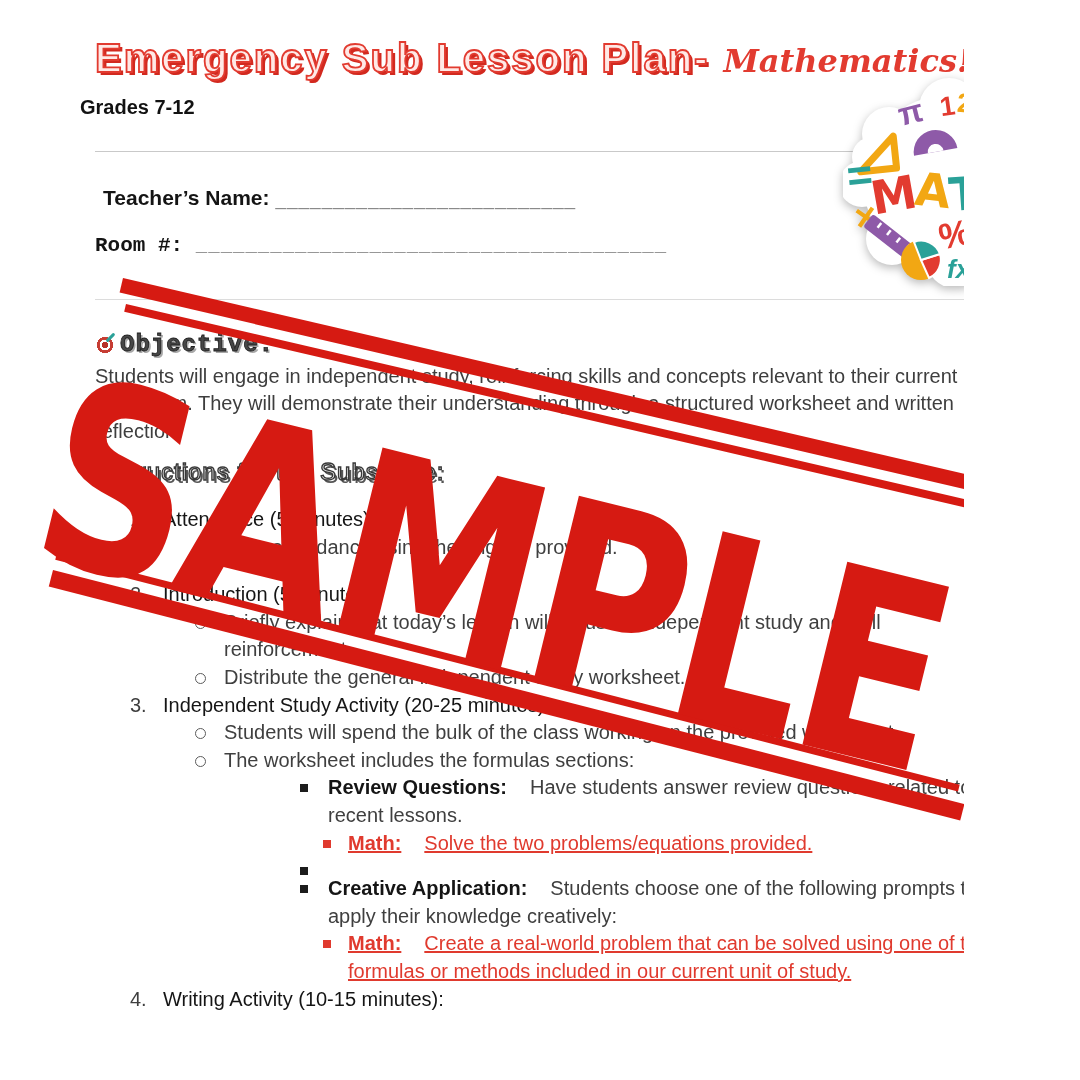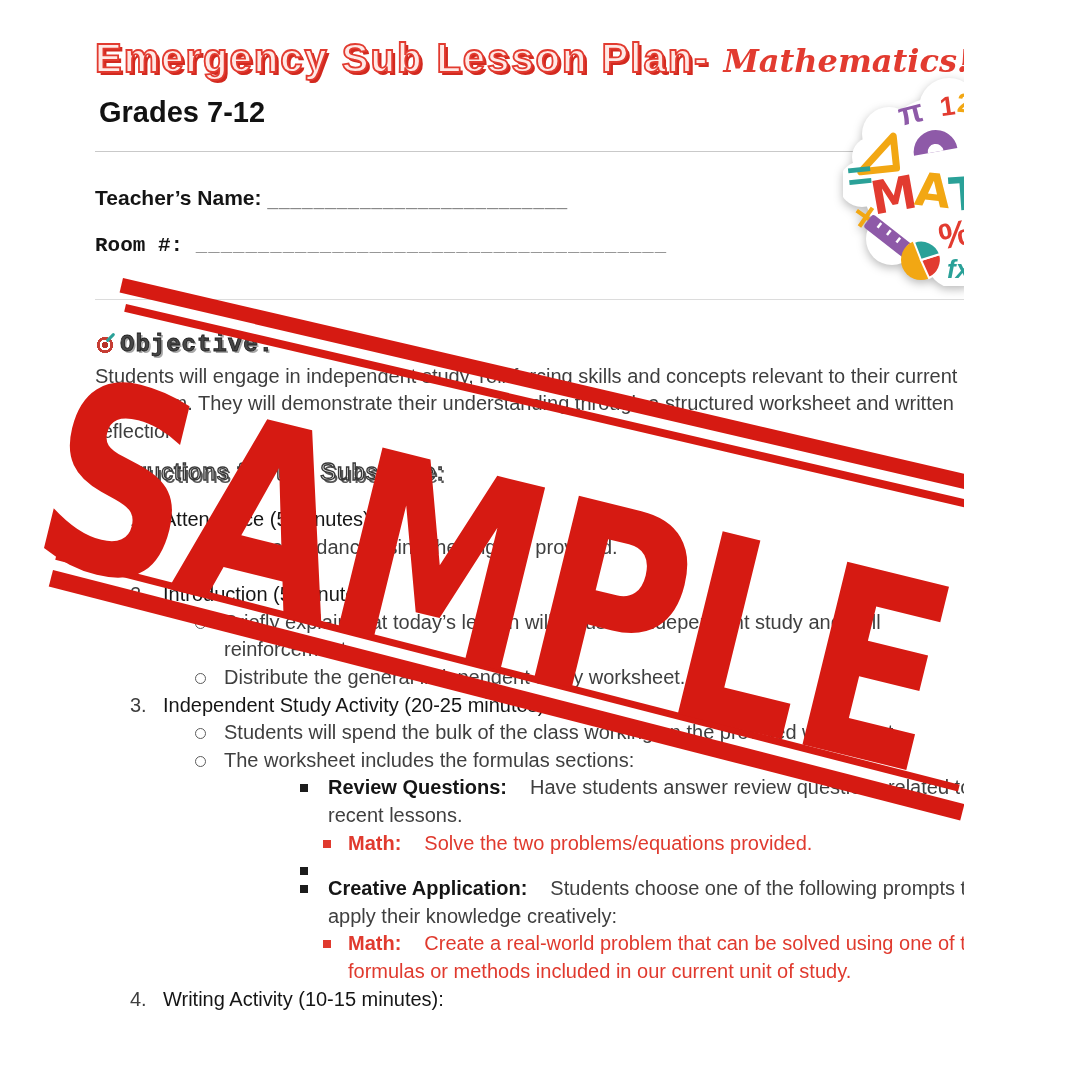--- a/index.html
+++ b/index.html
@@ -5,21 +5,21 @@
   html,body{margin:0;padding:0;background:#fff;}
   .page{position:relative;width:964px;height:1080px;background:#ffffff;overflow:hidden;
         font-family:"Liberation Sans",sans-serif;color:#3f3f3f;}
 
   
   .title-row{position:absolute;left:95px;top:36px;white-space:nowrap;}
   .title-main{font-size:40px;font-weight:800;letter-spacing:2px;color:#ffe9e6;
       -webkit-text-stroke:1.8px #e23b30;text-shadow:3px 3px 0 #d2291f;}
   .title-script{font-size:32px;font-style:italic;font-weight:700;color:#e23b30;
       font-family:"DejaVu Serif",serif;margin-left:14px;}
-  .grades{position:absolute;left:99px;top:96px;font-size:29px;font-weight:800;color:#121212;}
+  .grades{position:absolute;left:80px;top:96px;font-size:20px;font-weight:800;color:#121212;}
   .hr1{position:absolute;left:95px;top:151px;width:890px;height:1px;background:#c9c9c9;}
   .hr2{position:absolute;left:95px;top:299px;width:890px;height:1px;background:#dcdcdc;}
 
   .field{position:absolute;left:95px;font-size:21px;font-weight:800;color:#141414;white-space:nowrap;}
   .field .blank{font-weight:400;color:#8a8a8a;font-size:19px;letter-spacing:1px;}
 
   
   .obj-head{position:absolute;left:95px;top:331px;font-size:24px;font-weight:800;
       letter-spacing:1px;color:#474747;-webkit-text-stroke:0.8px #1d1d1d;
       text-shadow:2px 2px 0 #a8a8a8;display:flex;align-items:center;font-family:Liberation Mono, monospace;}
@@ -35,21 +35,21 @@
   .list{position:absolute;left:95px;top:506px;width:895px;font-size:20px;line-height:27.6px;}
   .li{display:flex;align-items:flex-start;}
   .li .num{flex:none;width:33px;color:#3f3f3f;font-weight:400;}
   .l1{padding-left:35px;}
   .l1 .t{font-weight:400;color:#151515;}
   .l2{padding-left:100px;}
   .bullet-circle{flex:none;width:9px;height:9px;border:1.5px solid #5c5c5c;border-radius:50%;
       margin:9px 18px 0 0;}
   .l3{padding-left:205px;}
   .bullet-square{flex:none;width:8px;height:8px;background:#1c1c1c;margin:10px 20px 0 0;}
-  .l4{padding-left:228px;color:#e03a2e;}
+  .l4{padding-left:228px;color:#e03a2e;text-decoration:underline;}
   .l4 .bullet-square{background:#e03a2e;margin-right:17px;}
   .lbl{font-weight:800;color:#151515;padding-right:23px;}
   .l4 .lbl{color:#e03a2e;}
 
   
   .stripe{position:absolute;background:#d61a12;transform-origin:left top;z-index:60;}
   .st-top-thick{left:123px;top:278px;width:928px;height:15px;transform:rotate(13.1deg);}
   .st-top-thin{left:126px;top:304px;width:916px;height:8px;transform:rotate(13.1deg);}
   .st-bot-thin{left:57px;top:553px;width:932px;height:7px;transform:rotate(14.4deg);}
   .st-bot-thick{left:53px;top:570px;width:941px;height:17px;transform:rotate(14.4deg);}
@@ -65,21 +65,21 @@
 <body>
 
 <div class="page">
 
   <div class="title-row">
     <span class="title-main">Emergency Sub Lesson Plan-</span><span class="title-script">Mathematics!</span>
   </div>
   <div class="grades">Grades 7-12</div>
   <div class="hr1"></div>
 
-  <div class="field" style="top:186px;">
+  <div class="field" style="top:186px;margin-left:8px;">
     <span>Teacher’s Name:</span>
     <span class="blank">__________________________</span>
   </div>
   <div class="field" style="top:234px;font-family:Liberation Mono, monospace;">
     <span>Room #:</span>
     <span class="blank">______________________________________</span>
   </div>
   <div class="hr2"></div>
 
   <div class="obj-head">

